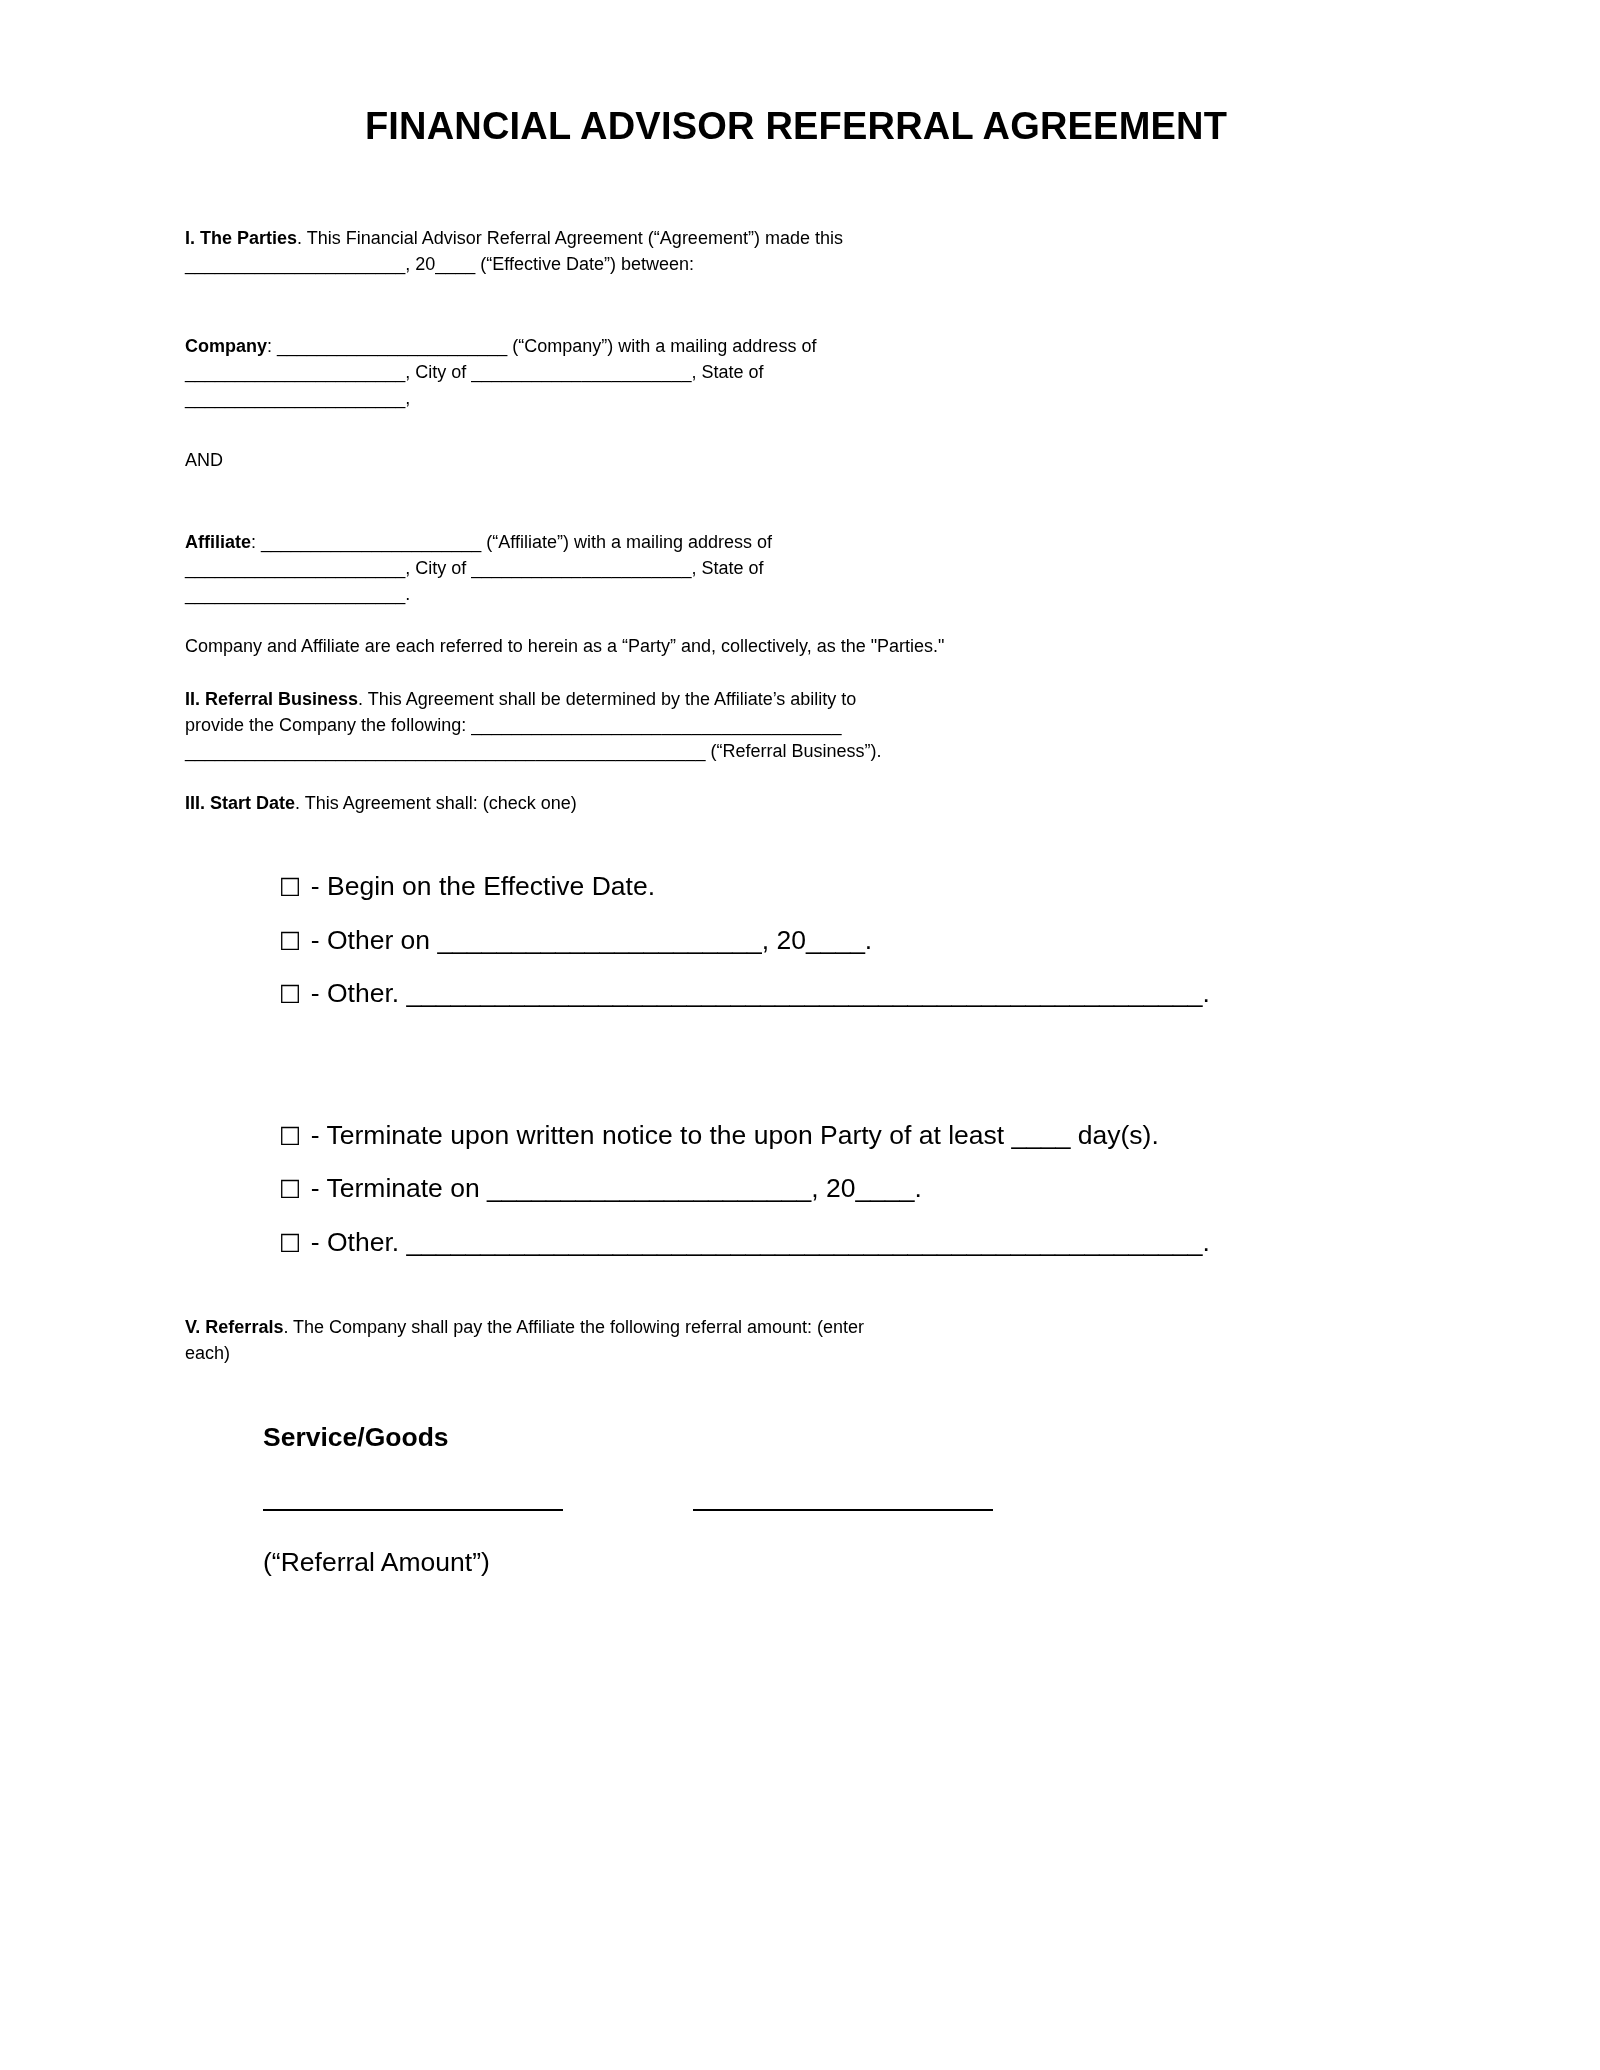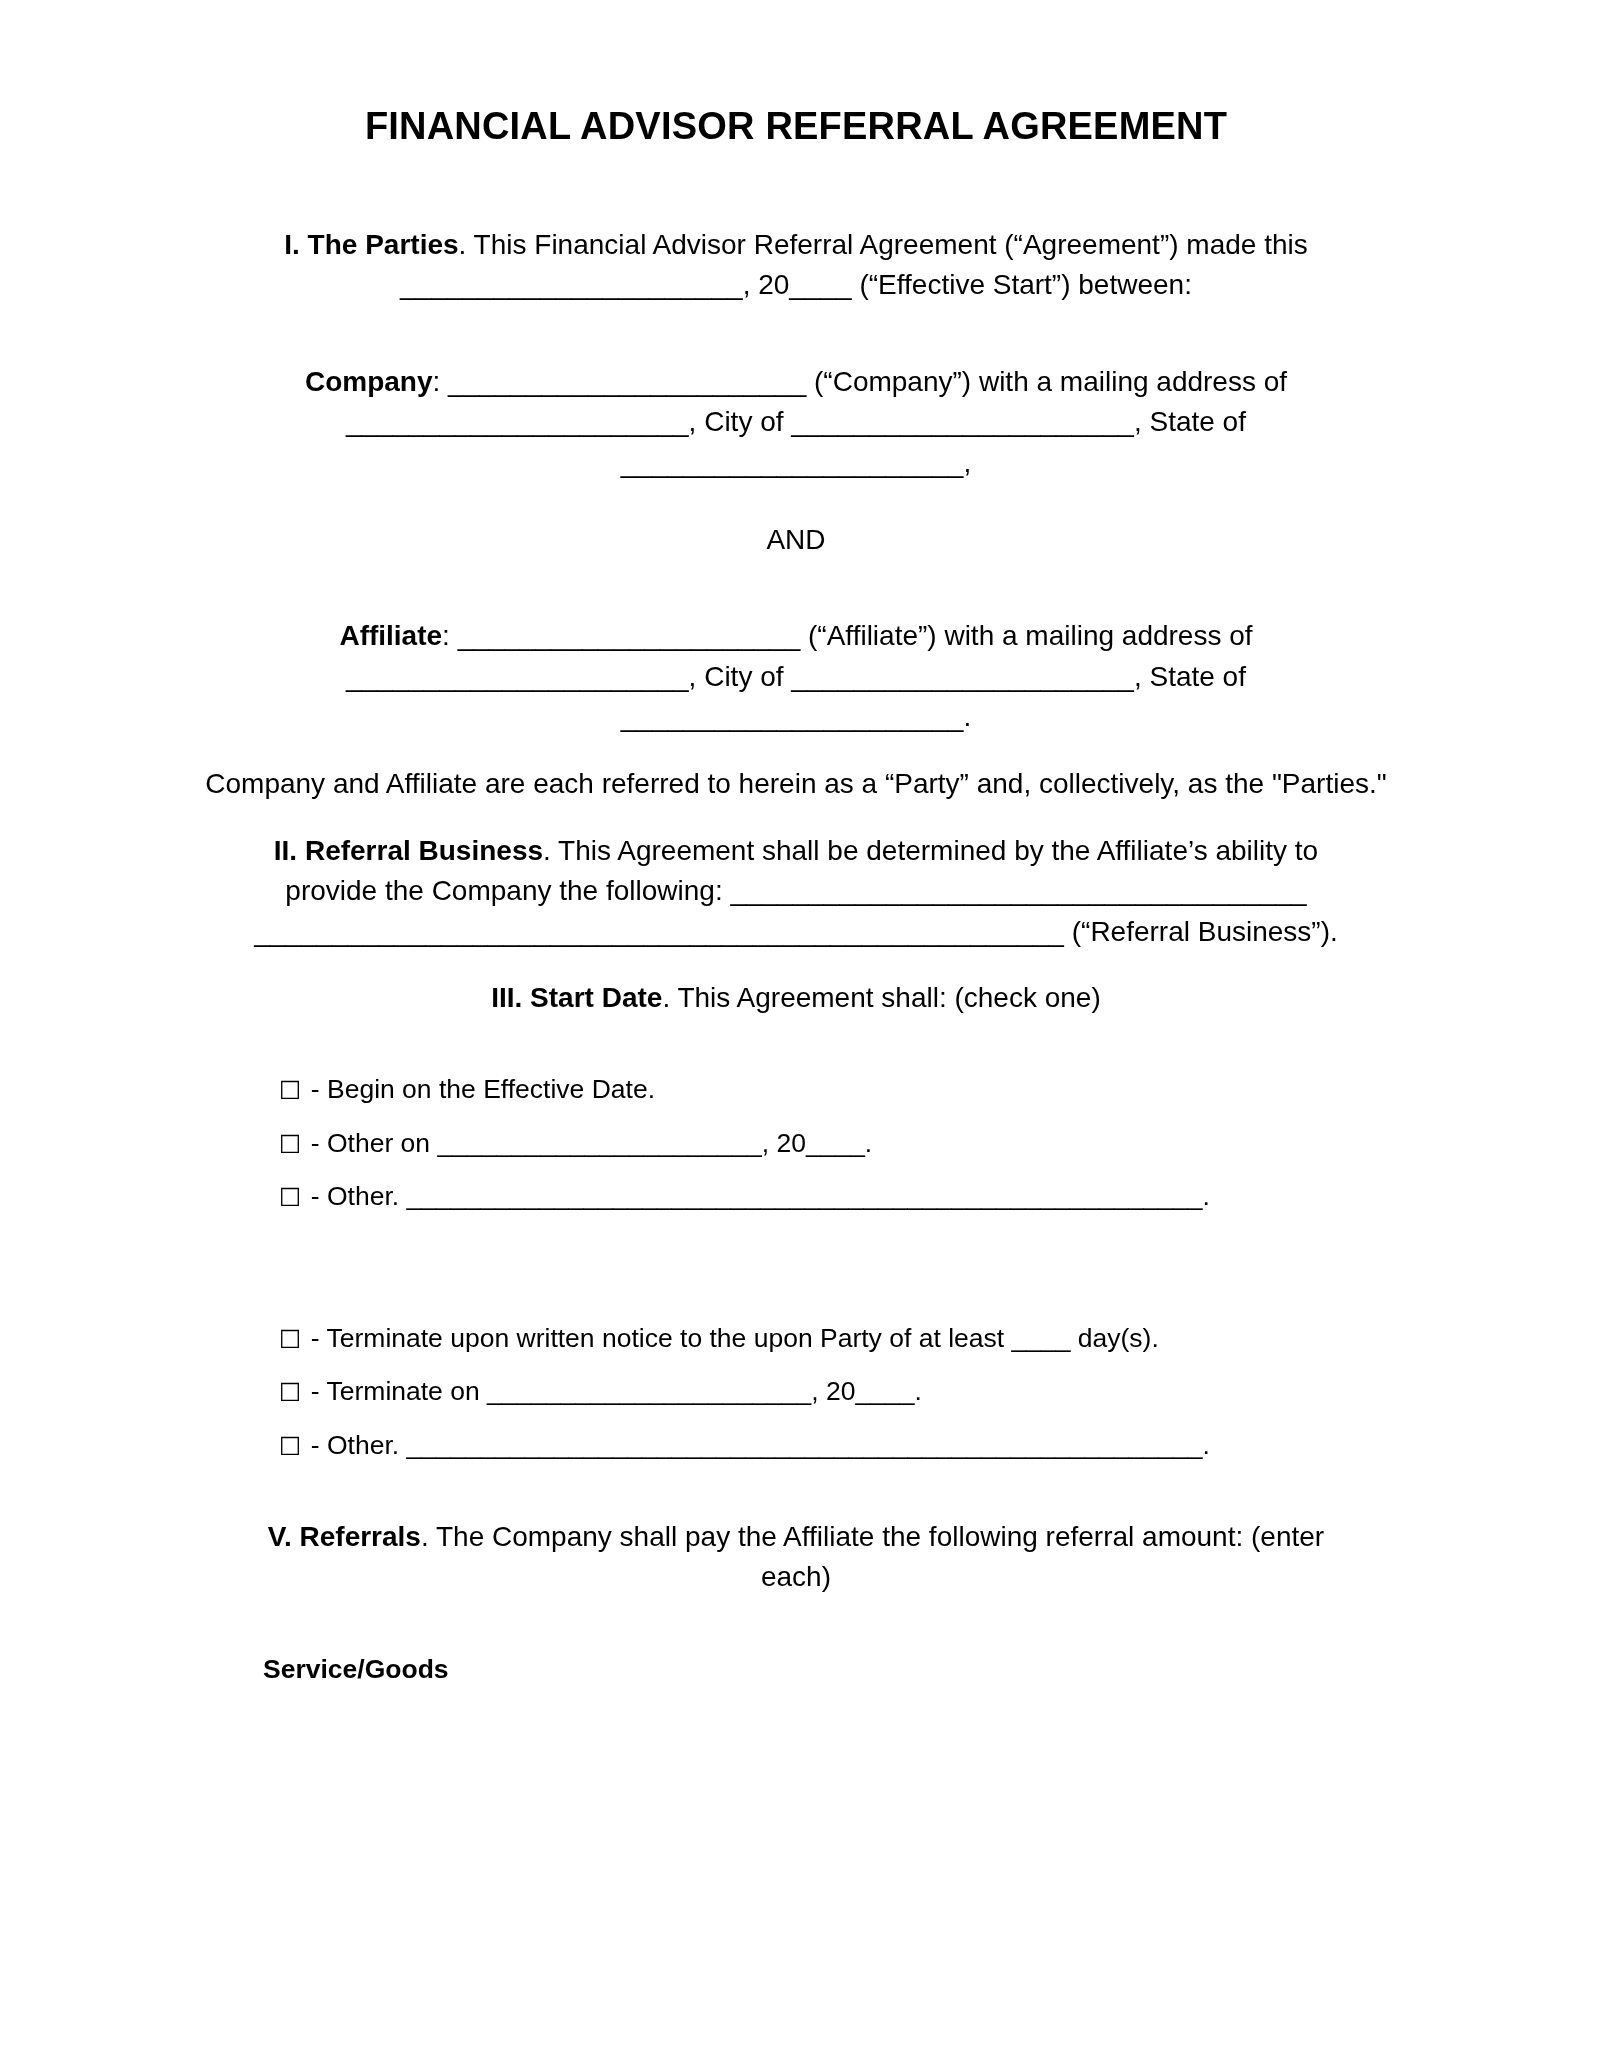--- a/index.html
+++ b/index.html
@@ -26,24 +26,24 @@
   .doc-title {
     text-align: center;
     font-size: 38px;
     font-weight: bold;
     letter-spacing: 0.2px;
     margin-top: 104px;
     margin-bottom: 0;
     line-height: 1.2;
   }
   p.para {
-    font-size: 28px;
+    font-size: 18px;
     line-height: 1.45;
     margin: 0;
-    text-align: center;
+    text-align: left;
   }
   .b { font-weight: bold; }
   .blank { white-space: pre; }
   .spacer-xl { height: 75px; }
   .spacer-lg { height: 56px; }
   .spacer-md { height: 36px; }
   .spacer-sm { height: 26px; }
 
   .indent-block {
     margin-left: 78px;
@@ -106,21 +106,21 @@
 <div class="page">
 
   <div class="content">
 
     <h1 class="doc-title">FINANCIAL ADVISOR REFERRAL AGREEMENT</h1>
 
     <div class="spacer-xl"></div>
 
     <p class="para">
       <span class="b">I. The Parties</span><span>. This Financial Advisor Referral Agreement (“Agreement”) made this</span><br>
-      <span class="blank">______________________</span><span>, 20____ (“Effective Start”) between:</span>
+      <span class="blank">______________________</span><span>, 20____ (“Effective Date”) between:</span>
     </p>
 
     <div class="spacer-lg"></div>
 
     <p class="para">
       <span class="b">Company</span><span>: </span><span class="blank">_______________________</span><span> (“Company”) with a mailing address of</span><br>
       <span class="blank">______________________</span><span>, City of </span><span class="blank">______________________</span><span>, State of</span><br>
       <span class="blank">______________________</span><span>,</span>
     </p>
 

